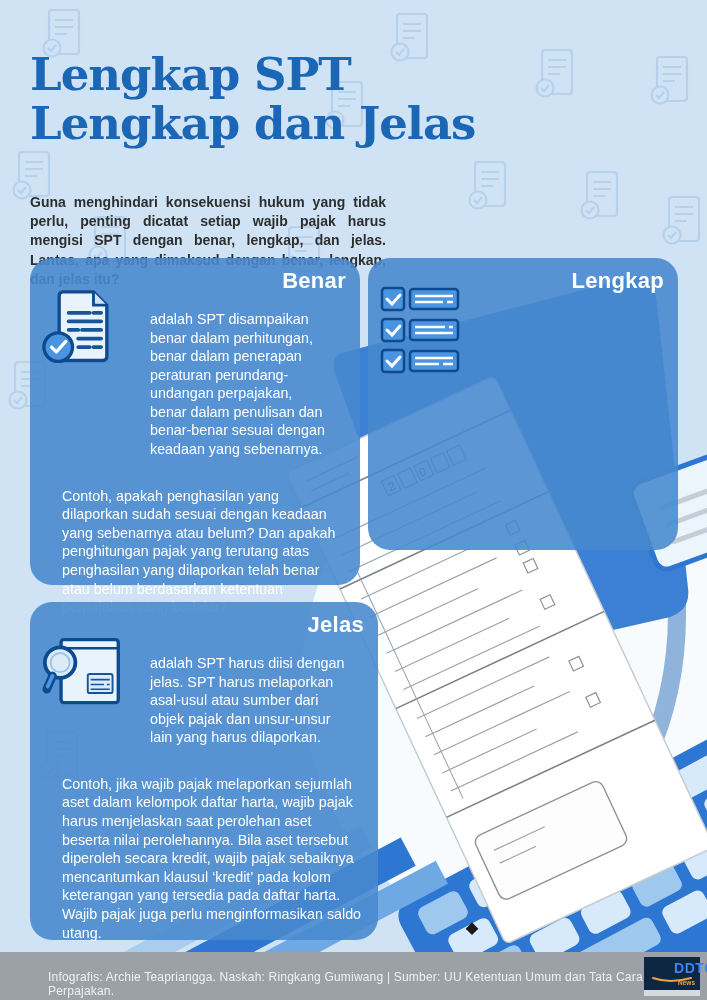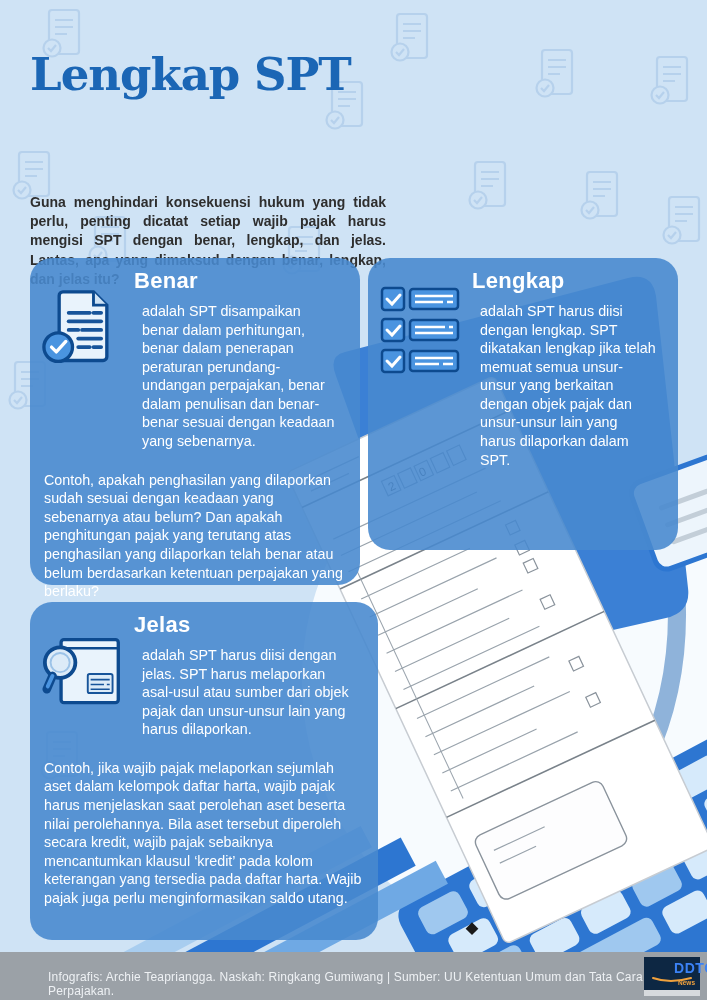--- a/index.html
+++ b/index.html
@@ -13,23 +13,23 @@
   .intro{position:absolute;left:30px;top:179px;width:356px;z-index:3;
          font-size:14px;line-height:1.37;font-weight:700;color:#2e2e2e;text-align:justify;}
   .card{position:absolute;z-index:3;border-radius:22px;color:#fff;
         background:rgba(72,137,207,0.89);padding:8px 14px 10px 12px;box-sizing:border-box;}
   .card-benar{left:30px;top:258px;width:330px;height:327px;}
   .card-lengkap{left:368px;top:258px;width:310px;height:292px;}
   .card-jelas{left:30px;top:602px;width:348px;height:338px;}
   .card-top{display:flex;gap:10px;}
   .card-icon{flex:0 0 82px;padding-top:20px;}
   .card-content{flex:1;min-width:0;}
-  .card h2{margin:2px 0 6px;font-size:22px;font-weight:700;letter-spacing:.3px;}
-  .card .def{font-size:14.3px;line-height:1.3;margin:8px;}
-  .card .ex{font-size:14.3px;line-height:1.3;margin:12px 2px 0 2px;}
+  .card h2{margin:2px 0 6px;font-size:22px;font-weight:700;letter-spacing:.3px;text-align:right;}
+  .card .def{font-size:14.3px;line-height:1.3;margin:16px;}
+  .card .ex{font-size:14.3px;line-height:1.3;margin:12px 2px 0 20px;}
   .footer{position:absolute;left:0;top:952px;width:707px;height:48px;background:#9ba1a7;z-index:4;}
   .credits{position:absolute;left:48px;top:18px;font-size:12px;color:#eef1f4;letter-spacing:.2px;}
   .ddtc{position:absolute;right:7px;top:5px;width:56px;height:40px;}
   .ddtc-box{width:56px;height:33px;background:#0d2743;display:flex;flex-direction:column;
             align-items:center;justify-content:center;}
   .ddtc-brand{color:#3b82f6;font-weight:700;font-size:14px;letter-spacing:.5px;line-height:1;padding-left:45px;}
   .ddtc-swoosh{display:block;margin-top:1px;}
   .ddtc-sub{color:#f0a13d;font-size:6.5px;font-weight:700;align-self:flex-end;margin:-4px 5px 0 0;}
   .ddtc-strip{width:56px;height:6px;background:#d7dadd;}
 </style>
@@ -146,20 +146,21 @@
         <rect x="-100" y="150" width="140" height="70" rx="8" fill="#fdfdfe" stroke="#8a939c" stroke-width="1.4"></rect>
         <path d="M-86 170 h56 M-86 184 h40" stroke="#99a3ac" stroke-width="1.2" fill="none"></path>
         <path d="M-92 -140 v250" stroke="#99a3ac" stroke-width="1" fill="none"></path>
       </g>
     </g>
     <rect x="468" y="924" width="9" height="9" transform="rotate(45 472 928)" fill="#1a1a1a"></rect>
   </svg>
 
   <h1 class="title">
     <span>Lengkap SPT</span>
+    <span>Lengkap dan Jelas</span>
   </h1>
 
   <p class="intro">Guna menghindari konsekuensi hukum yang tidak perlu, penting dicatat setiap wajib pajak harus mengisi SPT dengan benar, lengkap, dan jelas. Lantas, apa yang dimaksud dengan benar, lengkap, dan jelas itu?</p>
 
   <article class="card card-benar">
     <div class="card-top">
       <div class="card-icon">
         <svg width="82" height="86" viewBox="0 0 86 86">
           <path d="M22 4 h32 l14 14 v54 a4 4 0 0 1 -4 4 h-42 a4 4 0 0 1 -4 -4 v-64 a4 4 0 0 1 4 -4 z" fill="#e9f3fc" stroke="#0d4a8f" stroke-width="3.5"></path>
           <path d="M54 4 v14 h14" fill="#cfe3f5" stroke="#0d4a8f" stroke-width="3"></path>
@@ -201,21 +202,20 @@
           <g transform="translate(0,62)">
             <rect x="2" y="2" width="22" height="22" rx="3" fill="#4a94e0" stroke="#0d4a8f" stroke-width="2.5"></rect>
             <path d="M7 13 l5 5 l8 -9" fill="none" stroke="#fff" stroke-width="3" stroke-linecap="round"></path>
             <rect x="30" y="3" width="48" height="20" rx="3" fill="#4a94e0" stroke="#0d4a8f" stroke-width="2.5"></rect>
             <path d="M35 10 h38 M35 16 h24 M63 16 h10" stroke="#fff" stroke-width="2.4" fill="none"></path>
           </g>
         </svg>
       </div>
       <div class="card-content">
         <h2>Lengkap</h2>
-        <p class="def">adalah SPT harus diisi dengan lengkap. SPT dikatakan lengkap jika telah memuat semua unsur-unsur yang berkaitan dengan objek pajak dan unsur-unsur lain yang harus dilaporkan dalam SPT.</p>
       </div>
     </div>
   </article>
 
   <article class="card card-jelas">
     <div class="card-top">
       <div class="card-icon">
         <svg width="82" height="88" viewBox="0 0 86 88">
           <rect x="20" y="8" width="60" height="66" rx="3" fill="#e9f3fc" stroke="#0d4a8f" stroke-width="3.5"></rect>
           <path d="M20 17 h60" stroke="#0d4a8f" stroke-width="2.5"></path>

